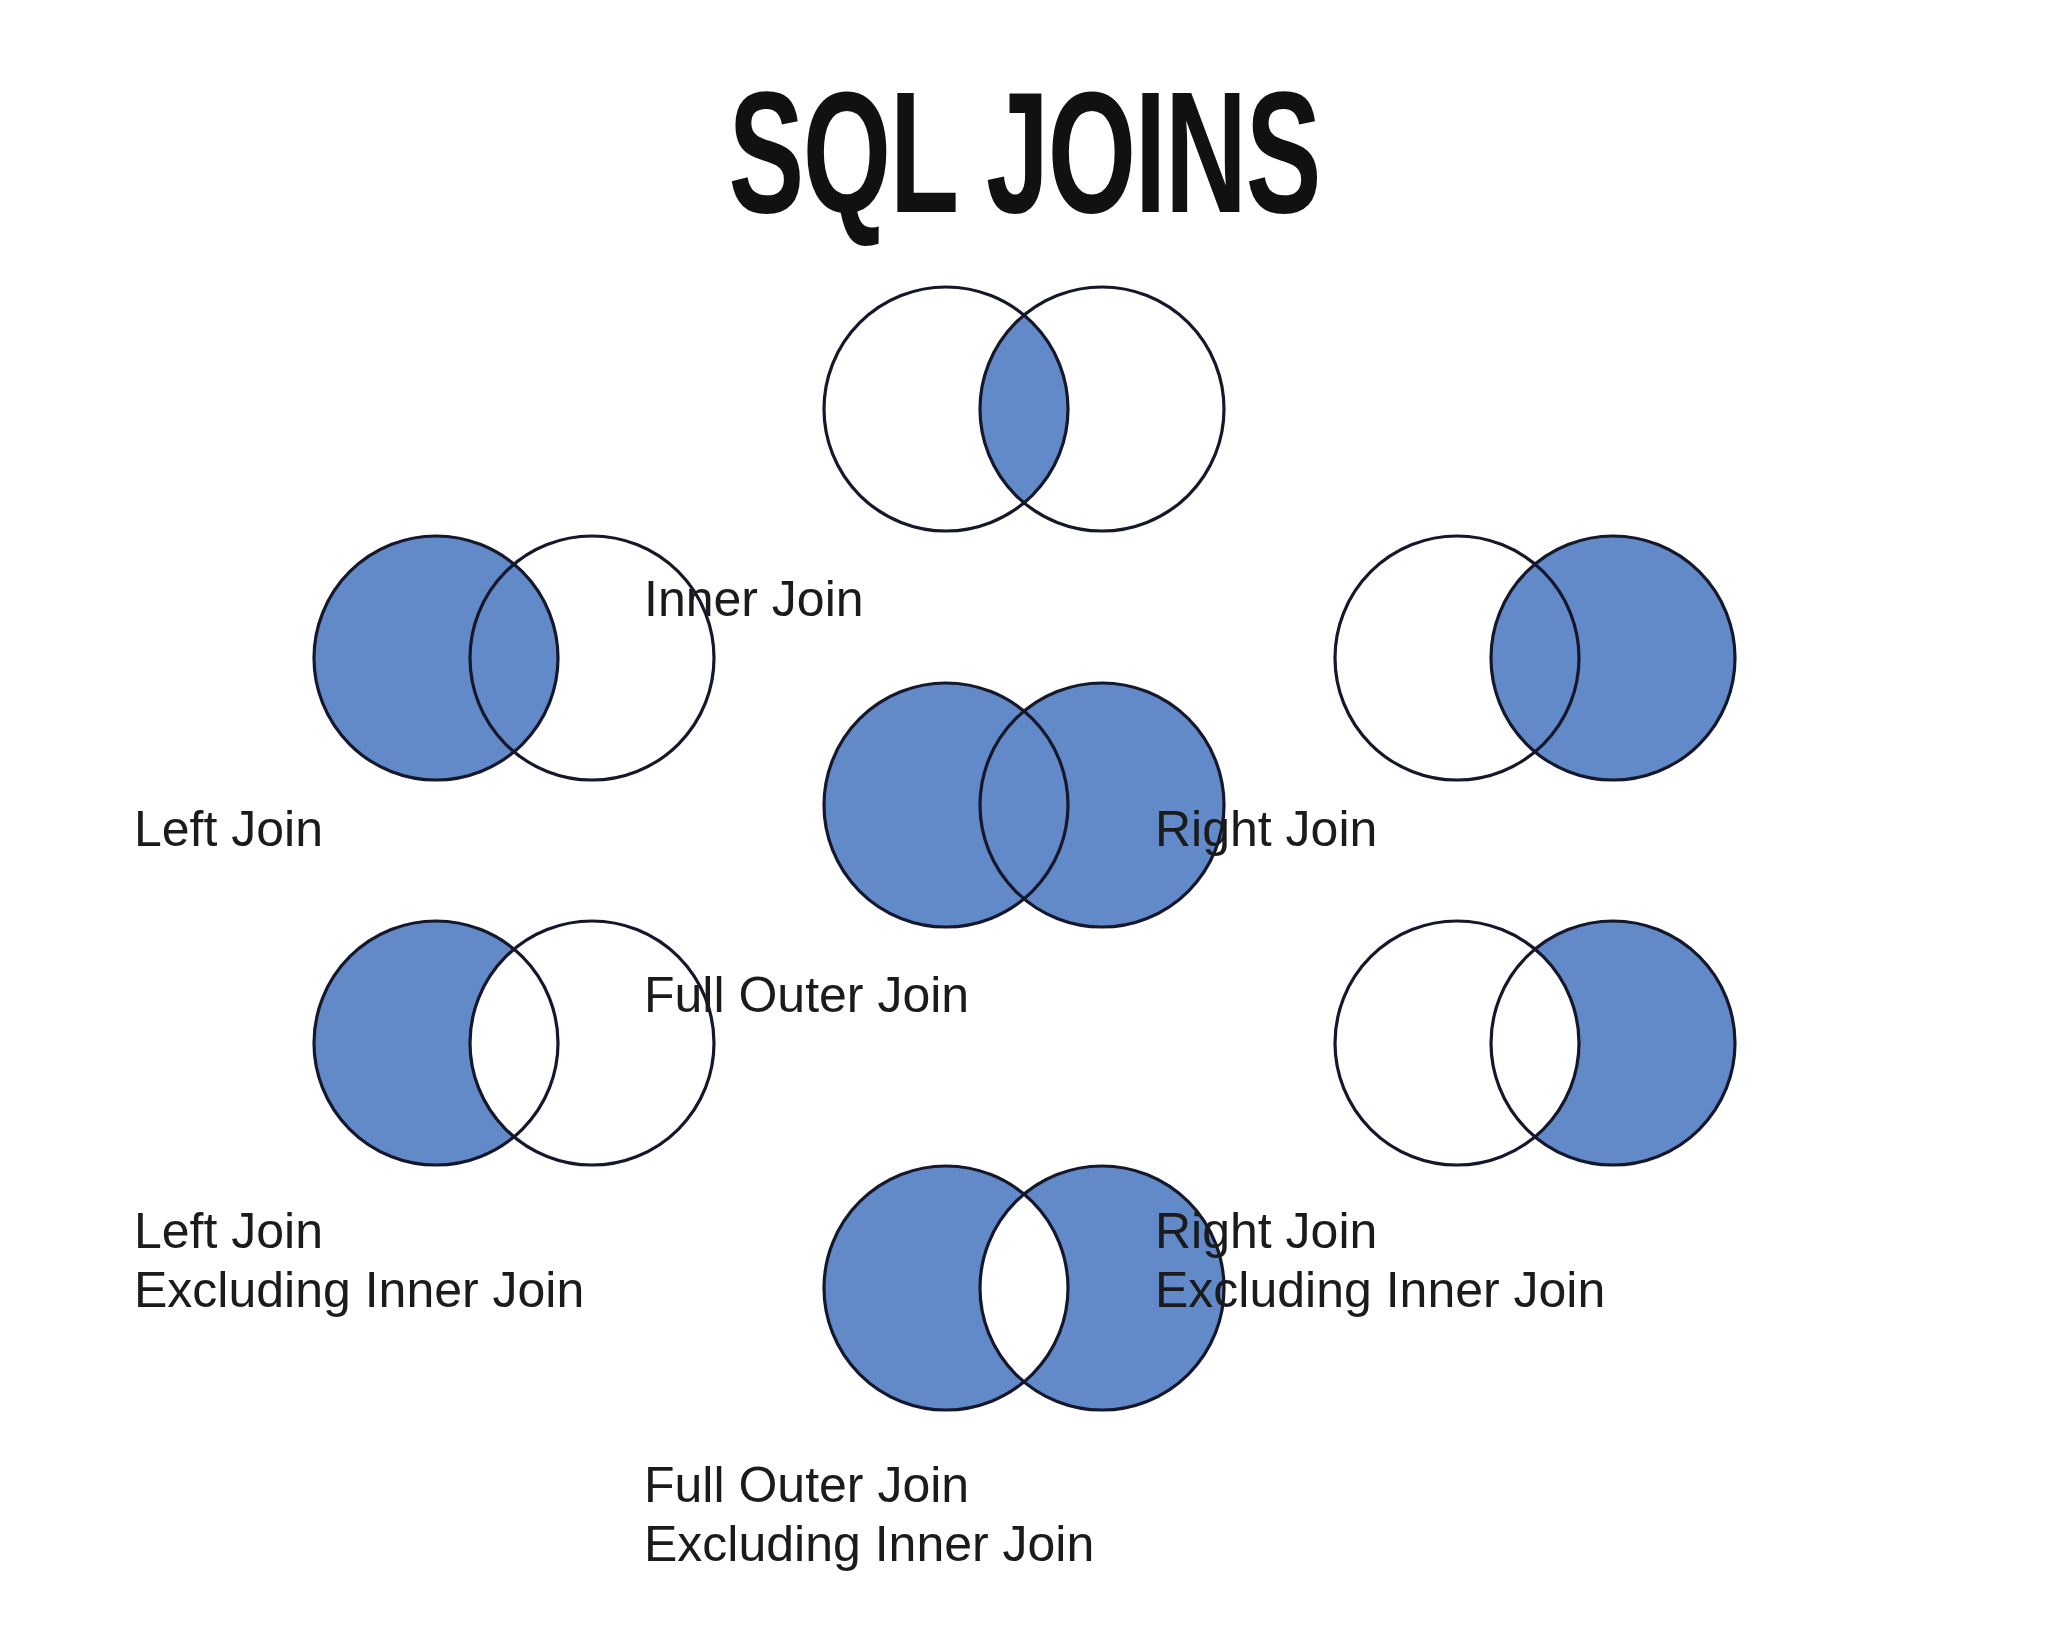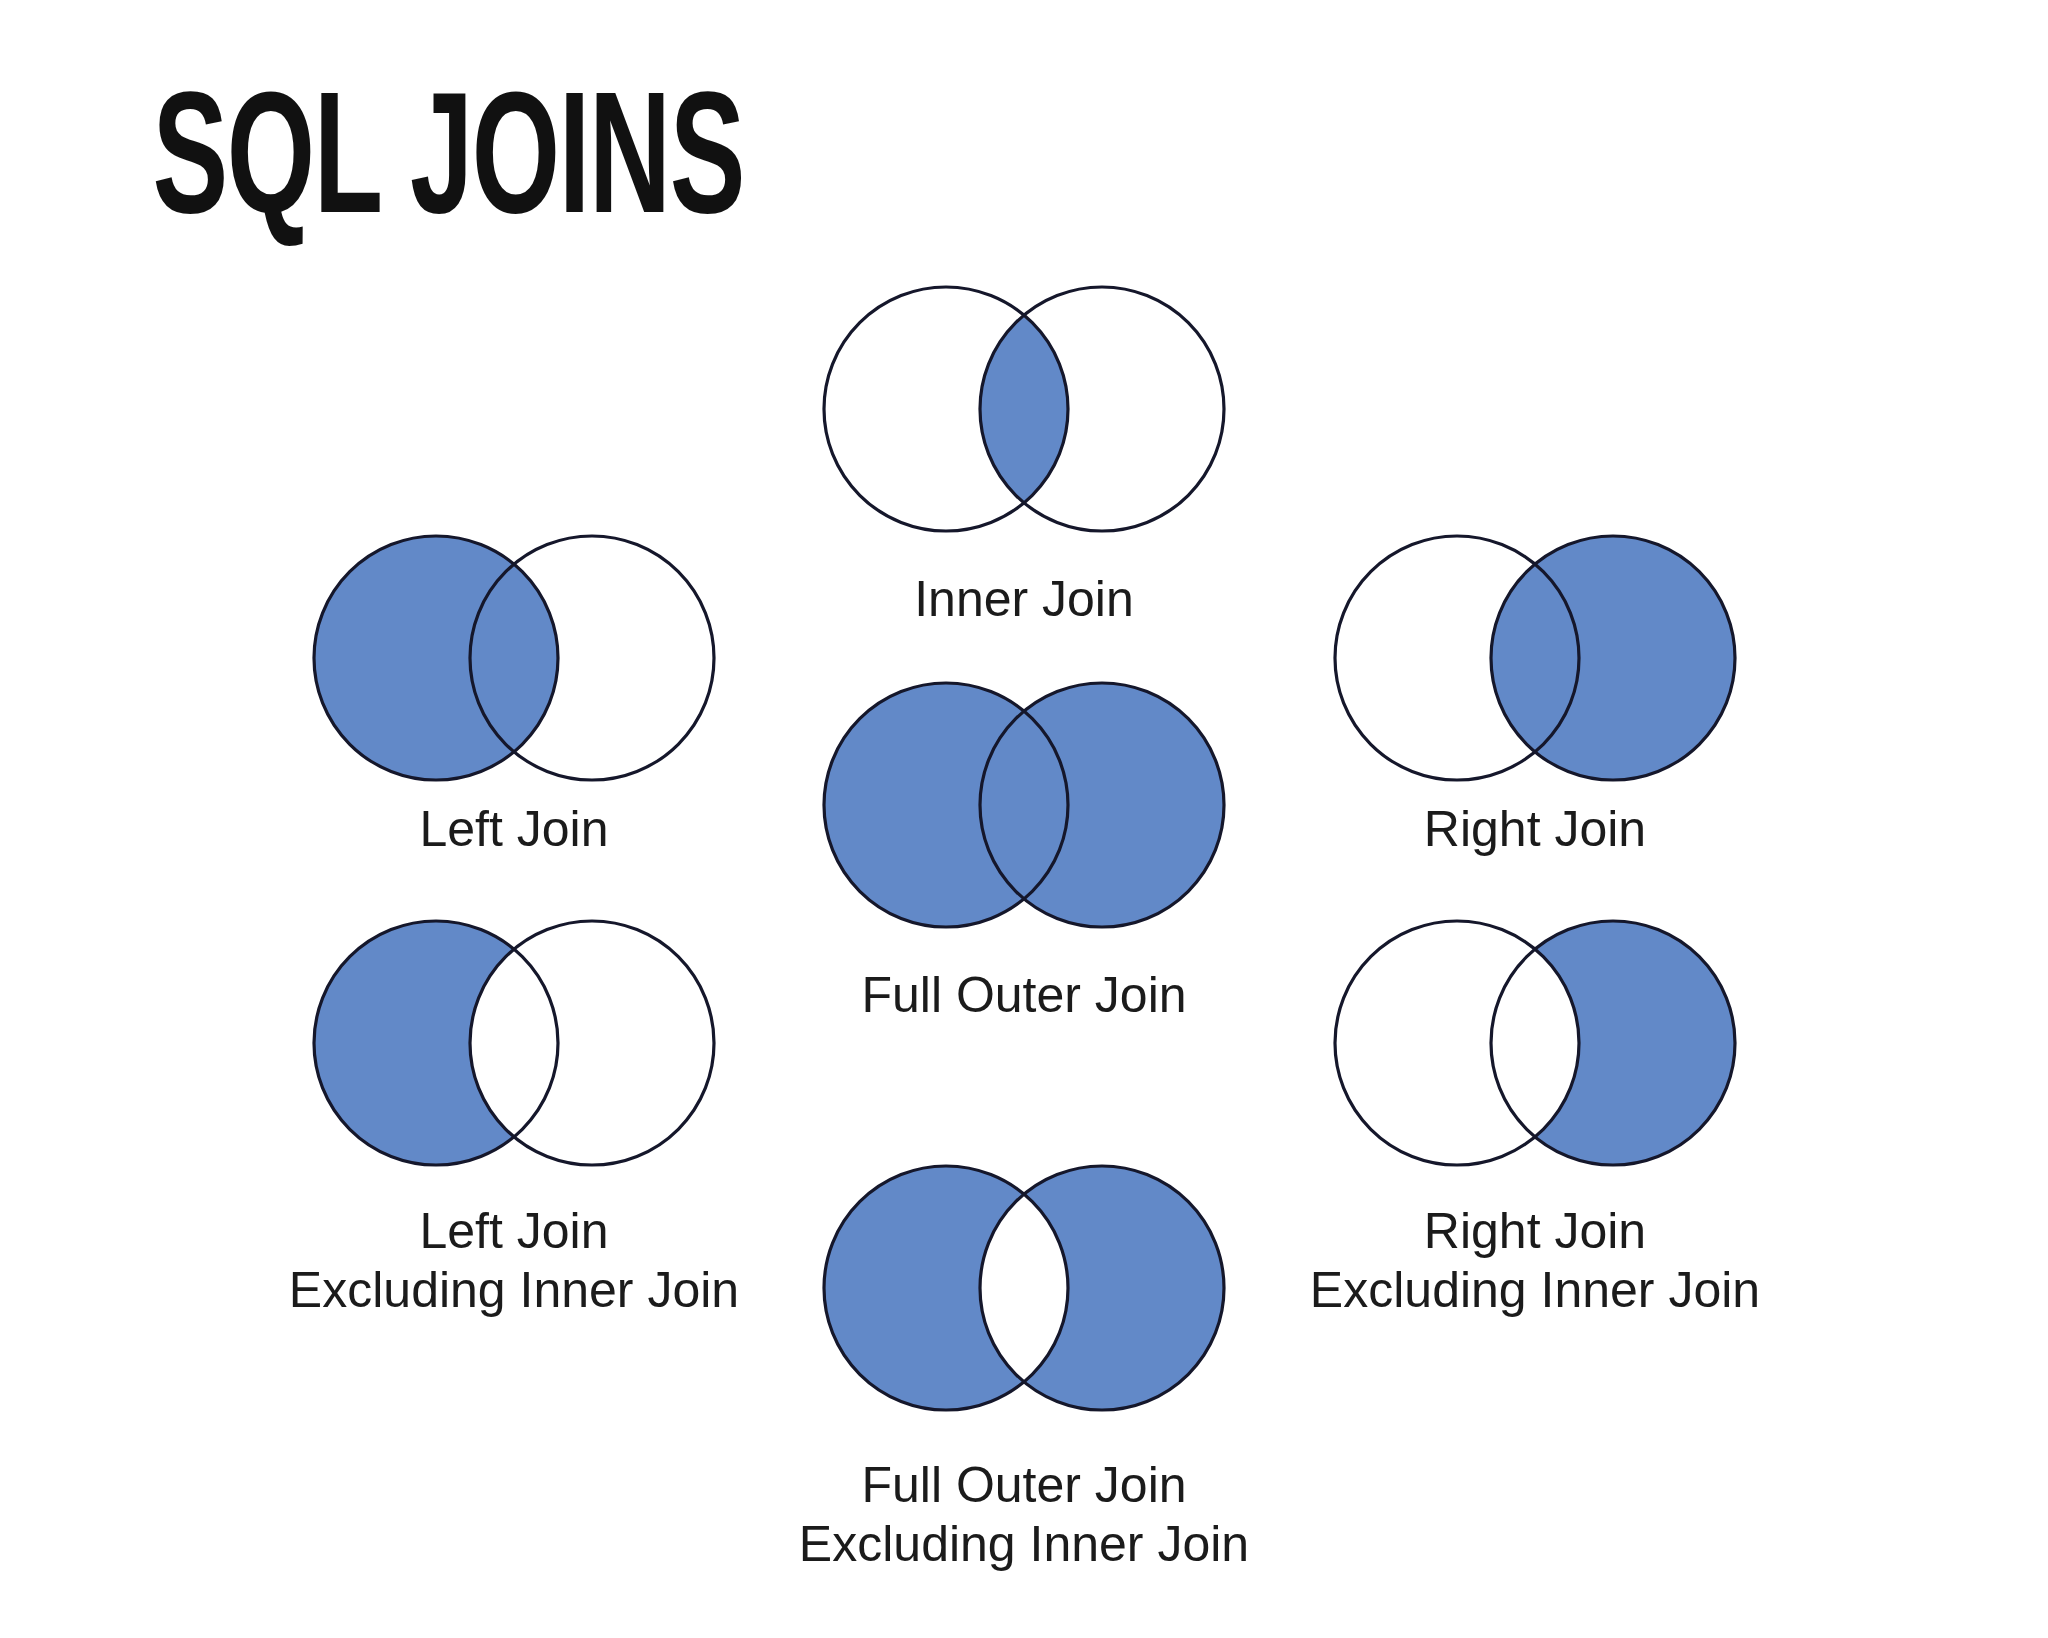--- a/index.html
+++ b/index.html
@@ -13,20 +13,21 @@
     height: 1638px;
     background: #ffffff;
     overflow: hidden;
     font-family: "Liberation Sans", "DejaVu Sans", sans-serif;
   }
   .page-title {
     position: absolute;
     top: 66px;
     left: 0;
     width: 100%;
+    text-align: center;
     line-height: 1;
   }
   .page-title span {
     display: inline-block;
     font-size: 172px;
     font-weight: 700;
     color: #111111;
     letter-spacing: -2px;
     transform: scaleX(0.66);
     transform-origin: center;
@@ -41,21 +42,21 @@
   .fig-inner      { left: 804px;  top: 279px;  }
   .fig-left       { left: 294px;  top: 528px;  }
   .fig-right      { left: 1315px; top: 528px;  }
   .fig-fullouter  { left: 804px;  top: 675px;  }
   .fig-leftx      { left: 294px;  top: 913px;  }
   .fig-rightx     { left: 1315px; top: 913px;  }
   .fig-fullouterx { left: 804px;  top: 1158px; }
   .venn-label {
     position: absolute;
     width: 760px;
-    text-align: center;
+    text-align: left;
     font-size: 50px;
     line-height: 59px;
     color: #1b1b1b;
     white-space: nowrap;
   }
   .venn-label .label-line { display: block; }
   .venn-label .label-line:empty { display: none; }
   .lbl-inner      { left: 644px;  top: 570px;  }
   .lbl-left       { left: 134px;  top: 800px;  }
   .lbl-right      { left: 1155px; top: 800px;  }

